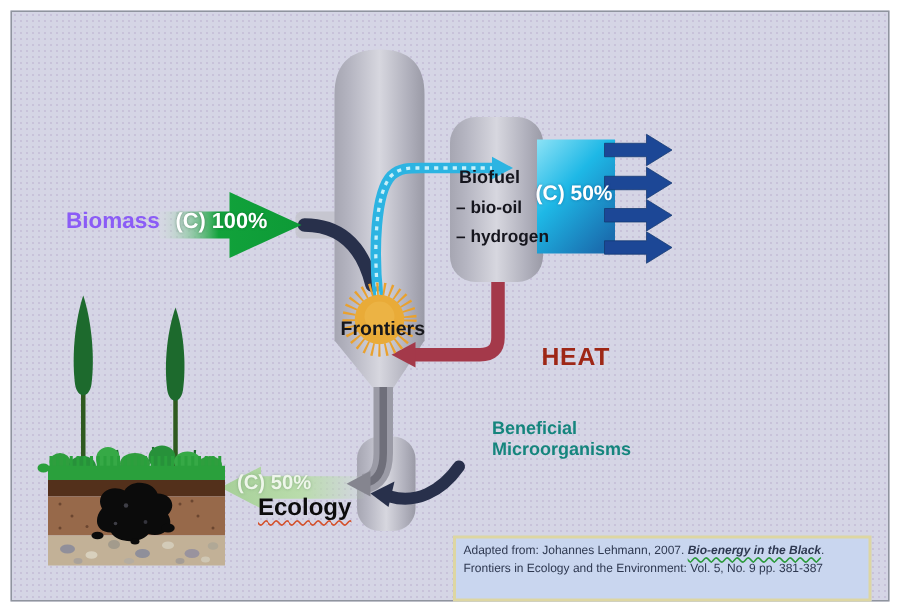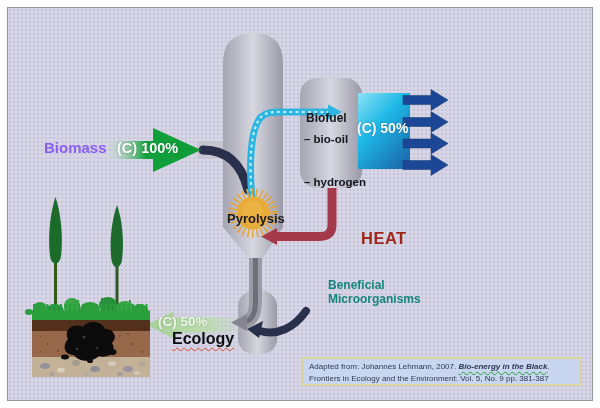--- a/index.html
+++ b/index.html
@@ -16,31 +16,31 @@
     background-image:radial-gradient(rgba(165,145,190,0.28) 0.8px, transparent 1px);
     background-size:4px 4px;
     border:1px solid #8f949e;
   }
   #art{position:absolute;left:0;top:0;}
   .lbl{position:absolute;font-weight:bold;white-space:nowrap;line-height:1.05;}
   .lbl-biomass{left:44px;top:140px;font-size:15px;color:#8b5cf6;}
   .lbl-c100{left:117px;top:141px;font-size:14.5px;color:#ffffff;text-shadow:0 0 2px rgba(10,70,30,.45);}
   .lbl-biofuel{left:306px;top:112px;font-size:12px;color:#15151d;}
   .lbl-biooil{left:304px;top:133px;font-size:11.5px;color:#15151d;}
-  .lbl-hydrogen{left:304px;top:152px;font-size:11.5px;color:#15151d;margin-top:24px;}
+  .lbl-hydrogen{left:304px;top:152px;font-size:11.5px;color:#15151d;}
   .lbl-c50e{left:357px;top:121px;font-size:14px;color:#ffffff;text-shadow:0 0 2px rgba(10,40,90,.4);}
   .lbl-energy{left:471px;top:119px;font-size:17px;color:#2547cb;}
   .lbl-pyrolysis{left:227px;top:212px;font-size:13px;color:#17171b;}
   .lbl-heat{left:361px;top:230px;font-size:16.5px;color:#9e2716;letter-spacing:.5px;}
   .lbl-beneficial{left:328px;top:278px;font-size:12px;color:#15857d;line-height:14px;}
   .lbl-c50b{left:158px;top:315px;font-size:13.5px;color:#eef6ea;text-shadow:0 0 2px rgba(90,130,90,.5);}
   .lbl-biochar{left:172px;top:331px;font-size:16px;color:#0c0c0c;
     text-decoration:underline wavy #d4502a;text-decoration-thickness:1px;text-underline-offset:3px;}
   .attr-box{
-    position:absolute;left:302px;top:357px;width:279px;height:29px;
+    position:absolute;left:302px;top:357px;width:279px;height:44px;
     background:#c9d6ef;border:2px solid #ddd6a2;box-sizing:border-box;
     font-size:8px;line-height:12px;color:#2e3850;padding:2px 0 0 5px;white-space:nowrap;
   }
   .attr-title{font-weight:bold;font-style:italic;
     text-decoration:underline wavy #2a9a3a;text-decoration-thickness:1px;text-underline-offset:2px;}
 </style>
 </head>
 <body>
 
 <div id="canvas">
@@ -178,21 +178,21 @@
       </g>
     </g>
   </svg>
 
   <div class="lbl lbl-biomass">Biomass</div>
   <div class="lbl lbl-c100">(C) 100%</div>
   <div class="lbl lbl-biofuel">Biofuel</div>
   <div class="lbl lbl-biooil">– bio-oil</div>
   <div class="lbl lbl-hydrogen">– hydrogen</div>
   <div class="lbl lbl-c50e">(C) 50%</div>
-  <div class="lbl lbl-pyrolysis">Pyrolysis</div>
+  <div class="lbl lbl-pyrolysis">Frontiers</div>
   <div class="lbl lbl-heat">HEAT</div>
   <div class="lbl lbl-beneficial">
     <div>Beneficial</div>
     <div>Microorganisms</div>
   </div>
   <div class="lbl lbl-c50b">(C) 50%</div>
   <div class="lbl lbl-biochar">Ecology</div>
 
   <div class="attr-box">
     <div><span>Adapted from: Johannes Lehmann, 2007. </span><span class="attr-title">Bio-energy in the Black</span><span>.</span></div>

